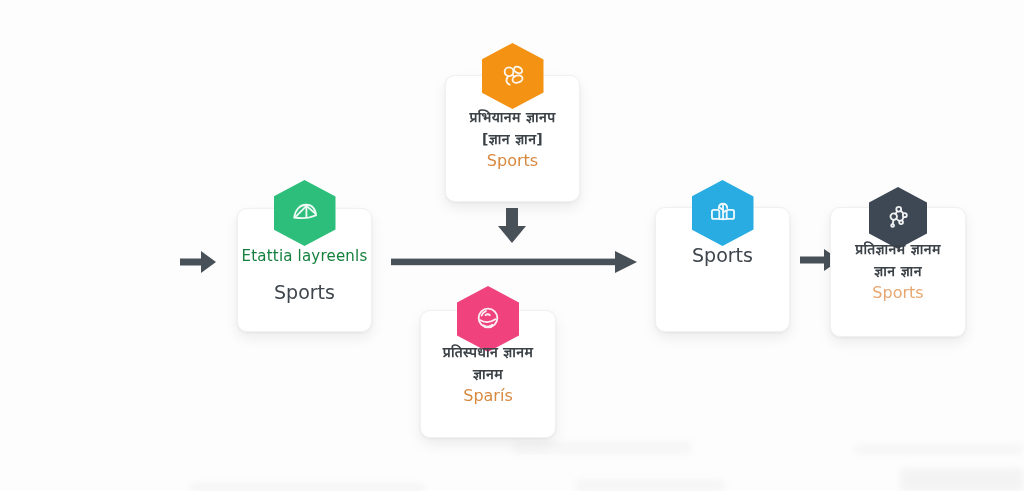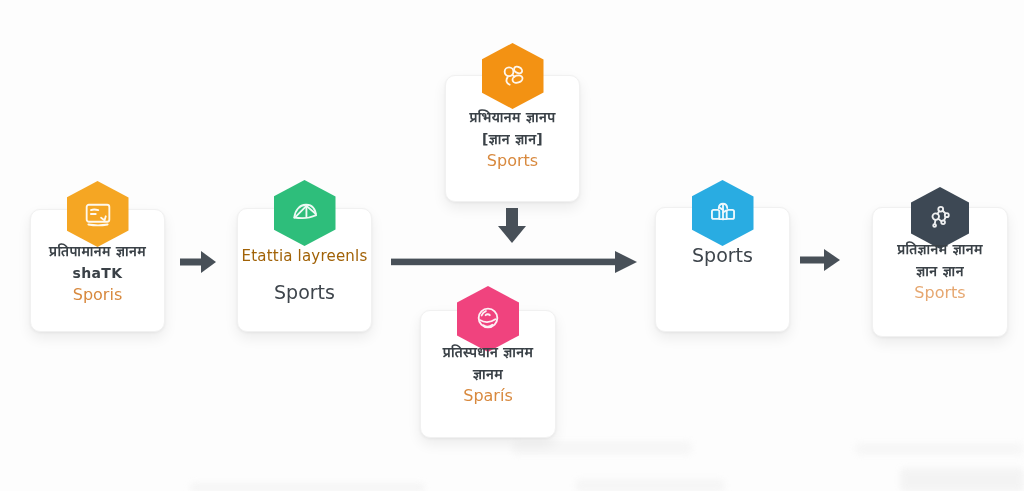--- a/index.html
+++ b/index.html
@@ -10,21 +10,21 @@
   
   .card{
     position:absolute;background:#ffffff;border:1px solid #f1f1f1;border-radius:10px;
     box-shadow:0 6px 14px rgba(0,0,0,.07),0 1px 3px rgba(0,0,0,.05);
   }
   #card1{left:30px;top:209px;width:133px;height:121px}
   #card2{left:237px;top:208px;width:133px;height:122px}
   #card3{left:445px;top:75px;width:133px;height:125px}
   #card4{left:420px;top:310px;width:134px;height:126px}
   #card5{left:655px;top:207px;width:133px;height:123px}
-  #card6{left:872px;top:207px;width:134px;height:128px}
+  #card6{left:830px;top:207px;width:134px;height:128px}
   
   .hex{
     position:absolute;left:50%;transform:translateX(-50%);
     width:62px;height:66px;
     clip-path:polygon(50% 0,100% 25%,100% 75%,50% 100%,0 75%,0 25%);
     display:flex;align-items:center;justify-content:center;
   }
   #card1 .hex{top:-29px}
   #card2 .hex{top:-29px}
   #card3 .hex{top:-33px}
@@ -42,21 +42,21 @@
   
   .card-text{
     position:absolute;left:4px;right:4px;top:0;bottom:0;
     display:flex;flex-direction:column;align-items:center;
   }
   .card-text.three{padding-top:30px}
   .card-text.two{padding-top:36px}
   .ln{line-height:22px;white-space:nowrap}
   .card-text.two .ln + .ln{margin-top:14px}
   .deva{font-size:14px;font-weight:600;color:#3A4147;letter-spacing:.4px}
-  .dark{font-size:15px;font-weight:500;color:#a16207;letter-spacing:.2px}
+  .dark{font-size:15px;font-weight:500;color:#15803d;letter-spacing:.2px}
   .dark-lg{font-size:19px;font-weight:400;color:#3E454C}
   .orange{font-size:16px;font-weight:500;color:#D8893E}
   .orange-light{font-size:16px;font-weight:500;color:#E6A770}
   
   .arrow{position:absolute}
   #arrow-1{left:179px;top:249px}
   #arrow-down{left:496px;top:208px}
   #arrow-long{left:391px;top:251px}
   #arrow-2{left:799px;top:247px}
   .arrow svg{display:block}
@@ -73,36 +73,20 @@
 <body>
 
 <div class="stage">
 
   <div class="smudge" id="sm1"></div>
   <div class="smudge" id="sm2"></div>
   <div class="smudge" id="sm3"></div>
   <div class="smudge" id="sm4"></div>
   <div class="smudge" id="sm5"></div>
 
-  <div class="card" id="card1">
-    <div class="hex hex-amber">
-      <svg viewBox="0 0 24 24">
-        <rect x="4" y="5.5" width="16" height="12" rx="1.6"></rect>
-        <path d="M7 9.2c2-.7 4-.3 5.2 0"></path>
-        <path d="M7 12h3.4"></path>
-        <path d="M14.2 14.6l2.4 1.9.9-2.9"></path>
-        <path d="M5.2 19.4c4 .7 9.6.7 13.6 0"></path>
-      </svg>
-    </div>
-    <div class="card-text three">
-      <div class="ln deva">प्रतिपामानम ज्ञानम</div>
-      <div class="ln deva">shaTK</div>
-      <div class="ln orange">Sporis</div>
-    </div>
-  </div>
 
   <div class="arrow" id="arrow-1">
     <svg width="38" height="26" viewBox="0 0 38 26">
       <rect class="fillpart" x="1" y="9.5" width="21" height="7"></rect>
       <polygon class="fillpart" points="22,2 37,13 22,24"></polygon>
     </svg>
   </div>
 
   <div class="card" id="card2">
     <div class="hex hex-green">

